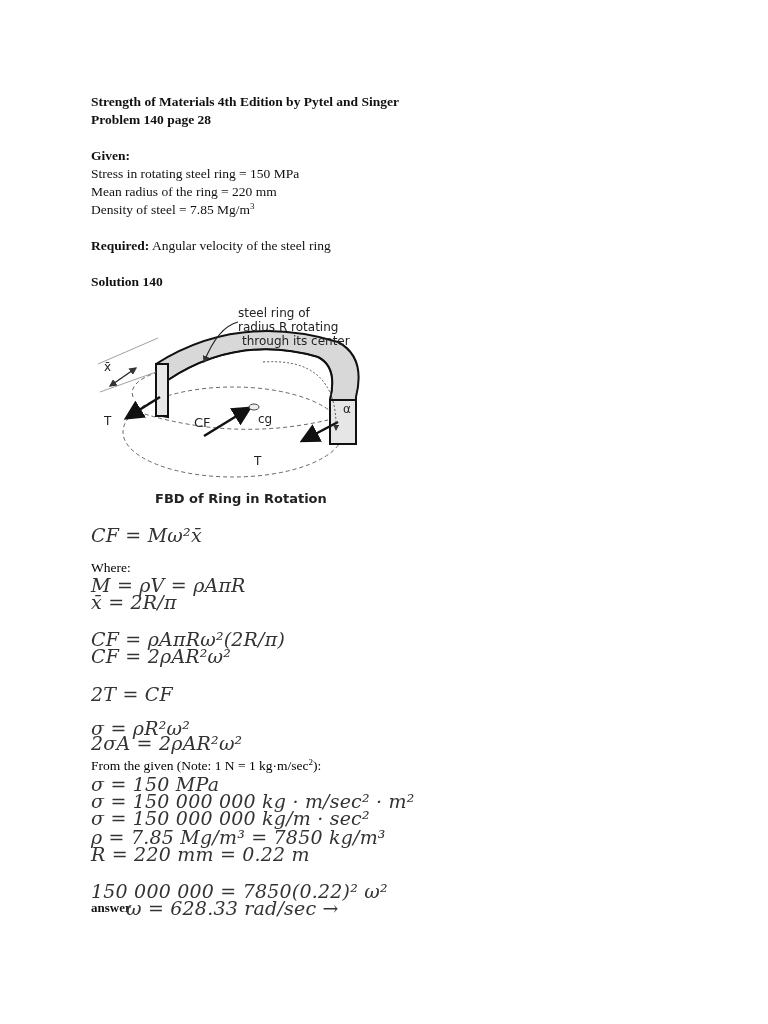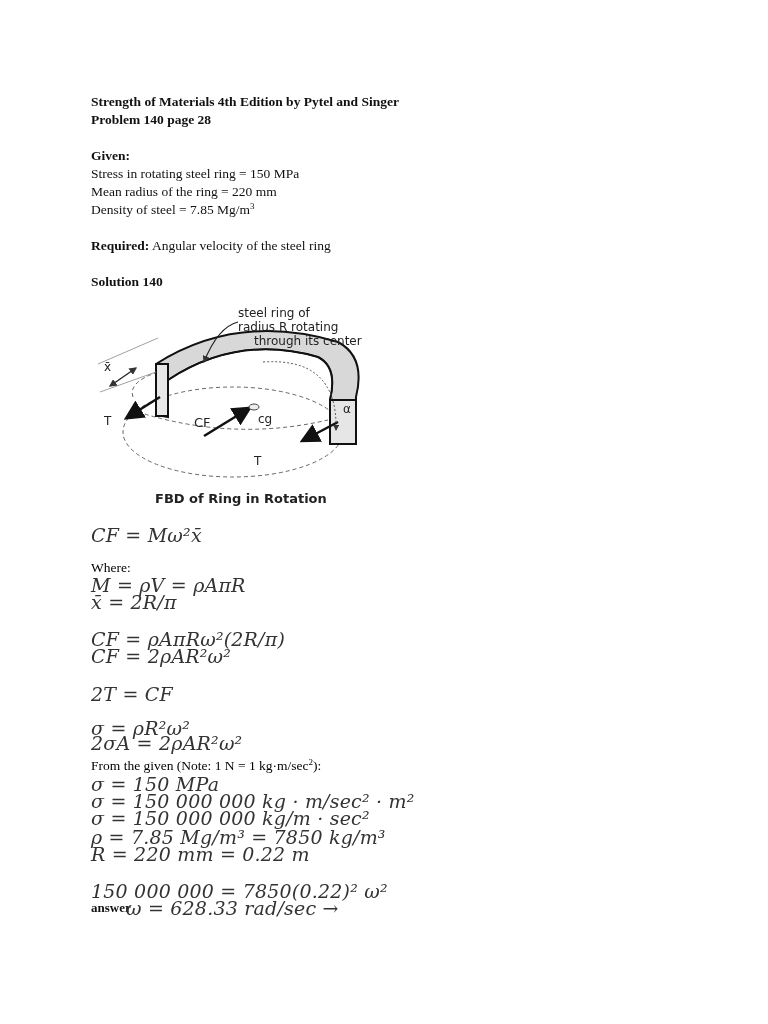--- a/index.html
+++ b/index.html
@@ -138,21 +138,21 @@
     <line x1="106" y1="134" x2="150" y2="107" stroke="#111" stroke-width="2.5" marker-end="url(#arrowhead)"></line>
 
     <ellipse cx="156" cy="105" rx="5" ry="3" fill="#eee" stroke="#444" stroke-width="1"></ellipse>
 
     <line x1="240" y1="120" x2="206" y2="138" stroke="#111" stroke-width="2.5" marker-end="url(#arrowhead)"></line>
 
     <path d="M165,60 Q240,55 238,128" fill="none" stroke="#555" stroke-width="1" stroke-dasharray="2,2" marker-end="url(#arrowhead-s)"></path>
   </svg>
   <div class="fig-label" style="left:140px; top:4px;">steel ring of</div>
   <div class="fig-label" style="left:140px; top:18px;">radius R rotating</div>
-  <div class="fig-label" style="left:156px; top:32px;">through its center</div>
+  <div class="fig-label" style="left:144px; top:32px;">through its center</div>
   <div class="fig-label" style="left:6px; top:58px;">x̄</div>
   <div class="fig-label" style="left:6px; top:112px;">T</div>
   <div class="fig-label" style="left:96px; top:114px; font-size:13px;">CF</div>
   <div class="fig-label" style="left:160px; top:110px;">cg</div>
   <div class="fig-label" style="left:245px; top:100px;">α</div>
   <div class="fig-label" style="left:156px; top:152px;">T</div>
   <div class="fig-caption">FBD of Ring in Rotation</div>
 </div>
 
 <div class="math" style="top:527px;">CF = Mω²x̄</div>

